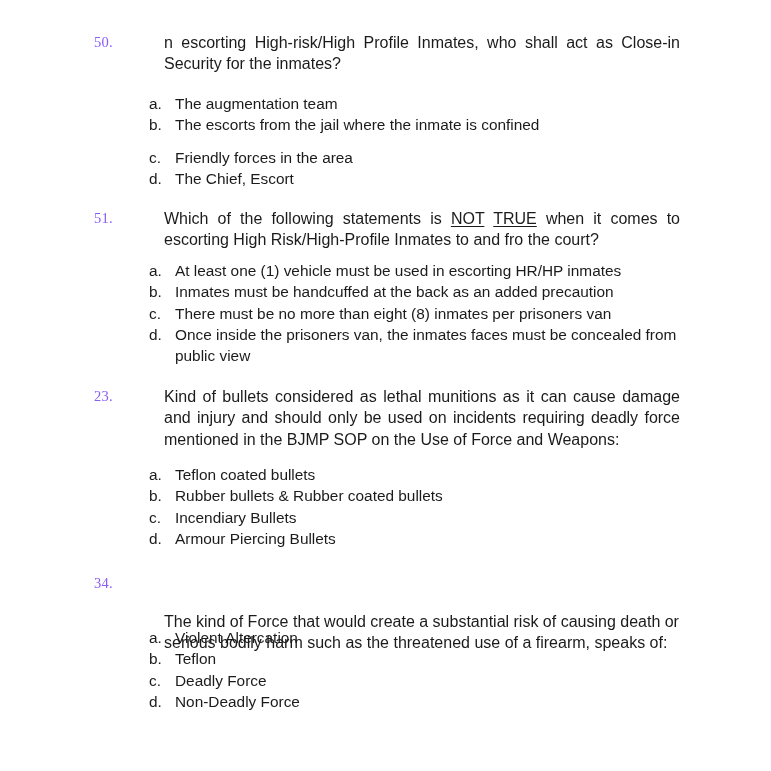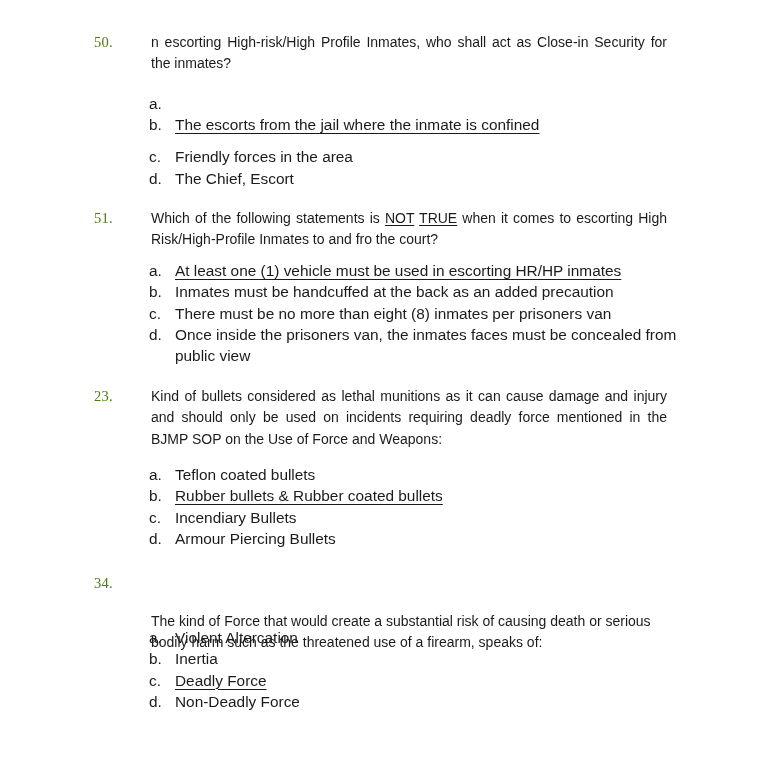--- a/index.html
+++ b/index.html
@@ -29,29 +29,29 @@
   }
 
   .q-num {
     position: absolute;
     left: 94px;
     top: 0;
     width: 46px;
     font-family: "Liberation Serif", serif;
     font-size: 14.5px;
     line-height: 21px;
-    color: #4d7c0f;
+    color: #8b5cf6;
     letter-spacing: 0.2px;
   }
 
   .q-stem {
     position: absolute;
-    left: 151px;
+    left: 164px;
     width: 516px;
-    font-size: 14px;
+    font-size: 16px;
     line-height: 21.3px;
     text-align: justify;
     text-justify: inter-word;
     color: #1b1b1b;
   }
   .q-stem.no-justify {
     text-align: left;
     margin-top: 38px;
   }
 
@@ -88,40 +88,39 @@
     width: 22px;
     font-size: 15.4px;
     color: #1b1b1b;
   }
 
   .option .opt-text {
     display: inline;
   }
 
   .option.answer .opt-text {
-    text-decoration: underline;
     text-underline-offset: 2.5px;
     text-decoration-thickness: 1px;
   }
 
   
   .option.gap-after {
     margin-bottom: 11px;
   }
 </style>
 </head>
 <body>
 
 <div class="page">
   <div id="questions-root">
       <div class="question-block" style="top: 32px;">
         <div class="q-num">50.</div>
         <div class="q-stem"><span>n  escorting  High-risk/High  Profile  Inmates,  who  shall  act  as  Close-in Security for the inmates?</span></div>
         <div class="options" style="top: 61px;">
-          <div class="option"><span class="opt-letter">a.</span></div>
+          <div class="option"><span class="opt-letter">a.</span><span class="opt-text">The augmentation team</span></div>
           <div class="option answer gap-after"><span class="opt-letter">b.</span><span class="opt-text">The escorts from the jail where the inmate is confined</span></div>
           <div class="option"><span class="opt-letter">c.</span><span class="opt-text">Friendly forces in the area</span></div>
           <div class="option"><span class="opt-letter">d.</span><span class="opt-text">The Chief, Escort</span></div>
         </div>
       </div>
       <div class="question-block" style="top: 208px;">
         <div class="q-num">51.</div>
         <div class="q-stem"><span>Which  of  the  following  statements  is  </span><span class="u">NOT</span><span> </span><span class="u">TRUE</span><span> when  it   comes  to escorting High Risk/High-Profile Inmates to and fro the court?</span></div>
         <div class="options" style="top: 52px;">
           <div class="option answer"><span class="opt-letter">a.</span><span class="opt-text">At least one (1) vehicle must be used in escorting HR/HP inmates</span></div>
@@ -138,19 +137,19 @@
           <div class="option answer"><span class="opt-letter">b.</span><span class="opt-text">Rubber bullets &amp; Rubber coated bullets</span></div>
           <div class="option"><span class="opt-letter">c.</span><span class="opt-text">Incendiary Bullets</span></div>
           <div class="option"><span class="opt-letter">d.</span><span class="opt-text">Armour Piercing Bullets</span></div>
         </div>
       </div>
       <div class="question-block" style="top: 573px;">
         <div class="q-num">34.</div>
         <div class="q-stem no-justify"><span>The kind of Force that would create a substantial risk of causing death  or serious bodily harm such as the threatened use of a firearm, speaks of:</span></div>
         <div class="options" style="top: 54px;">
           <div class="option"><span class="opt-letter">a.</span><span class="opt-text">Violent Altercation</span></div>
-          <div class="option"><span class="opt-letter">b.</span><span class="opt-text">Inertia</span></div>
+          <div class="option"><span class="opt-letter">b.</span><span class="opt-text">Teflon</span></div>
           <div class="option answer"><span class="opt-letter">c.</span><span class="opt-text">Deadly Force</span></div>
           <div class="option"><span class="opt-letter">d.</span><span class="opt-text">Non-Deadly  Force</span></div>
         </div>
       </div>
     </div>
 </div>
 
 </body></html>

